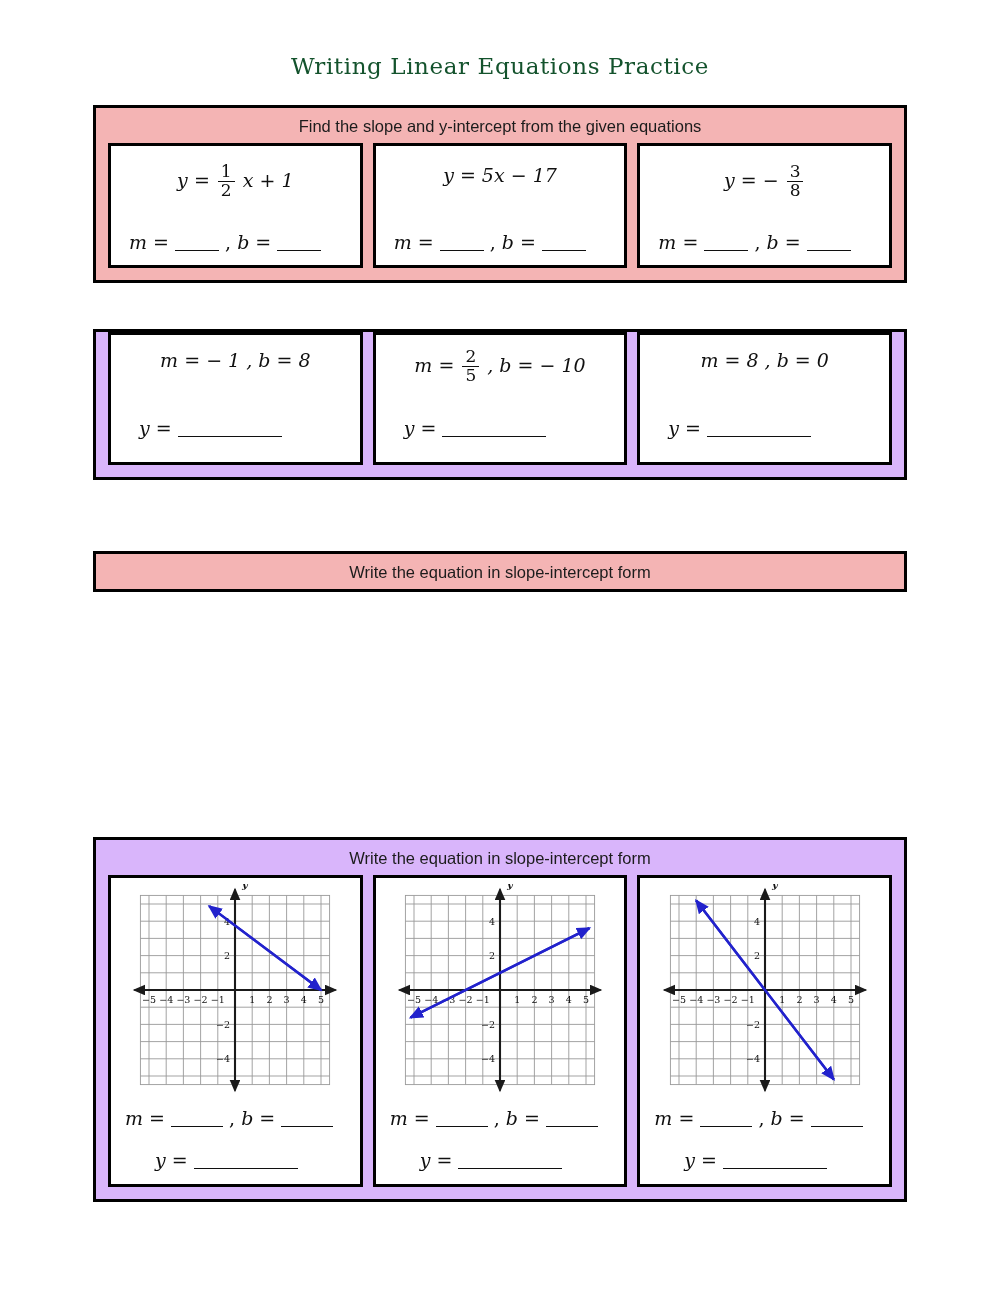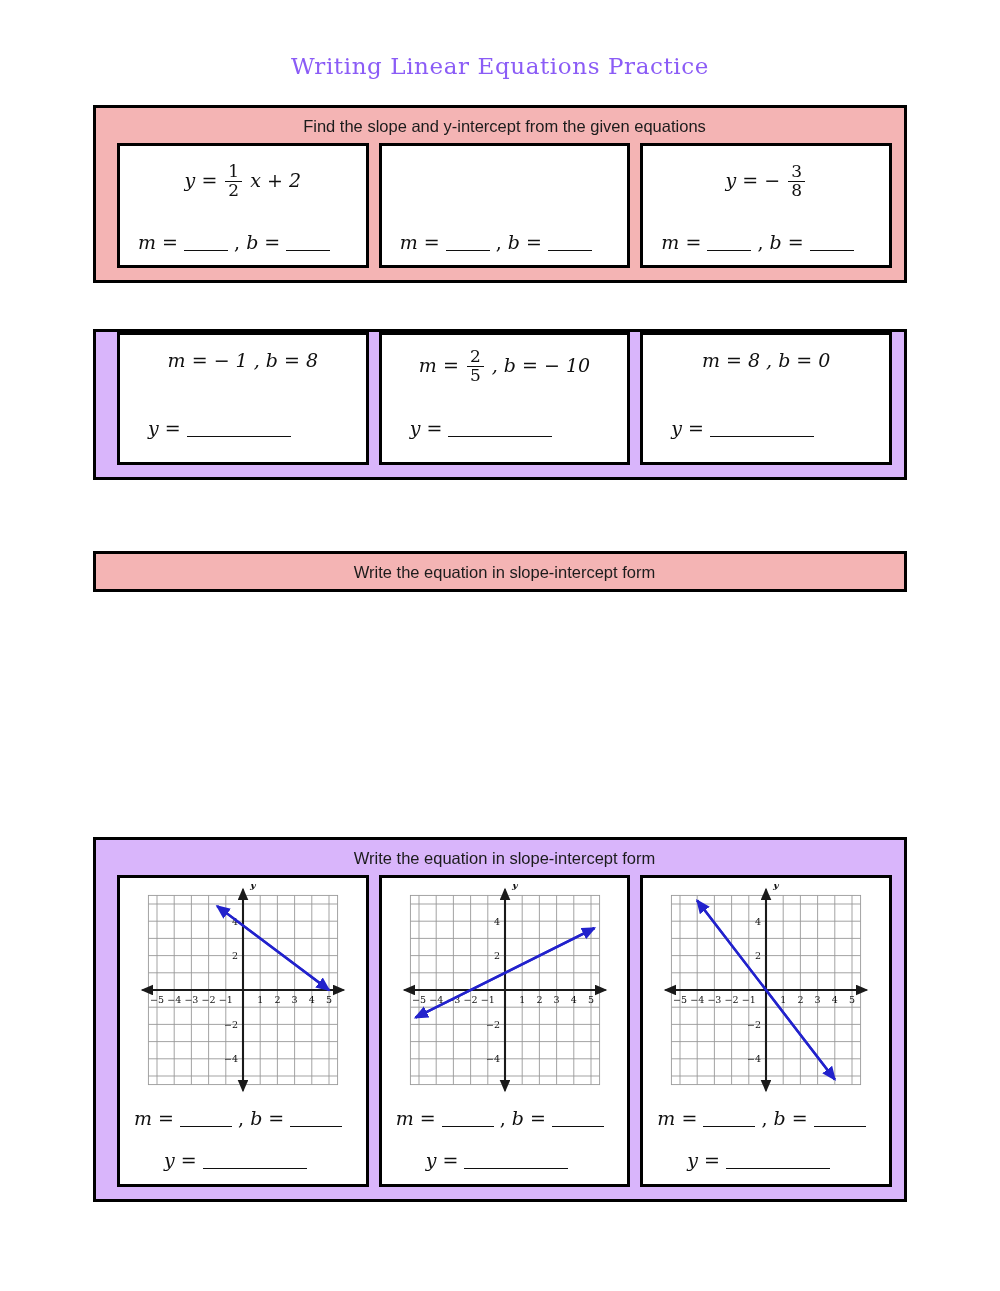--- a/index.html
+++ b/index.html
@@ -23,35 +23,34 @@
     padding: 0;
     position: relative;
   }
 
   
   .worksheet-title {
     text-align: center;
     font-family: "DejaVu Serif", serif;
     font-size: 23px;
     letter-spacing: 0.6px;
-    color: #8b5cf6;
+    color: #14532d;
     padding-top: 55px;
     padding-bottom: 0;
     line-height: 1;
     font-weight: 400;
   }
 
   
   .section {
     position: absolute;
     left: 93px;
     width: 814px;
     box-sizing: border-box;
     border: 3px solid #000000;
-    padding-left: 9px;
   }
   .section-pink   { background: #f4b4b4; }
   .section-purple { background: #d9b5fb; }
 
   .section-header {
     text-align: center;
     font-family: "Liberation Sans", sans-serif;
     font-size: 16.5px;
     color: #1c1c1c;
     padding: 9px 0 7px 0;
@@ -140,32 +139,33 @@
     <div class="boxrow">
 
       <div class="pbox s1-box">
         <div class="s1-eq math">
           <span class="mi">y</span>
           <span>=</span>
           <span class="frac">
             <span class="num">1</span>
             <span class="den">2</span>
           </span>
-          <span class="mi">x + 2</span>
+          <span class="mi">x + 1</span>
         </div>
         <div class="s1-ans math">
           <span class="mi">m =</span>
           <span class="blank-s"></span>
           <span>,</span>
           <span class="mi">b =</span>
           <span class="blank-s"></span>
         </div>
       </div>
 
       <div class="pbox s1-box">
+        <div class="s1-eq math mi">y = 5x − 17</div>
         <div class="s1-ans math">
           <span class="mi">m =</span>
           <span class="blank-s"></span>
           <span>,</span>
           <span class="mi">b =</span>
           <span class="blank-s"></span>
         </div>
       </div>
 
       <div class="pbox s1-box">

